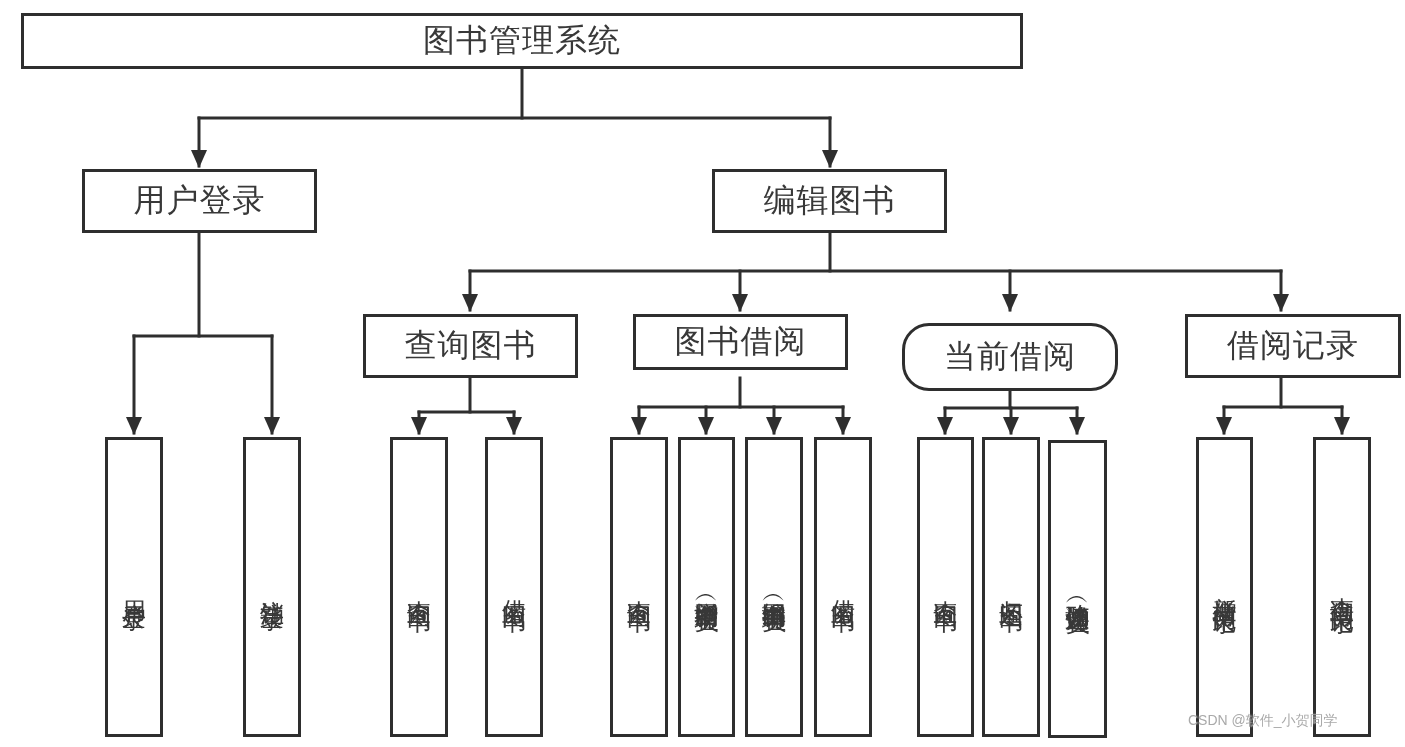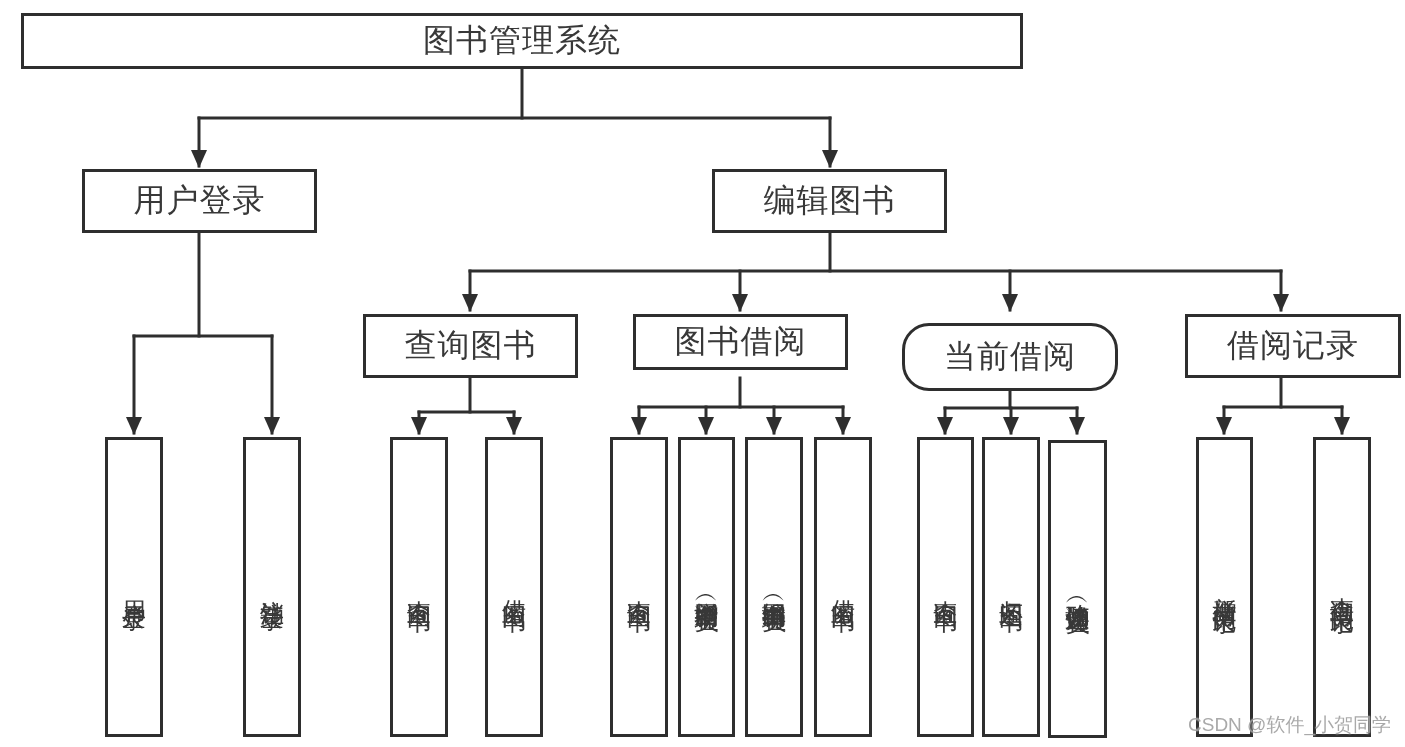--- a/index.html
+++ b/index.html
@@ -43,21 +43,21 @@
     letter-spacing: 3px;
     font-size: 24px;
   }
   .node.vert.long .lbl {
     letter-spacing: 1px;
   }
   #watermark {
     position: absolute;
     left: 1188px;
     top: 712px;
-    font-size: 19px;
+    font-size: 14px;
     color: #a0a0a0;
     opacity: 0.9;
     white-space: nowrap;
     text-shadow: 0 0 2px #ffffff;
     z-index: 5;
   }
 </style>
 </head>
 <body>
 

